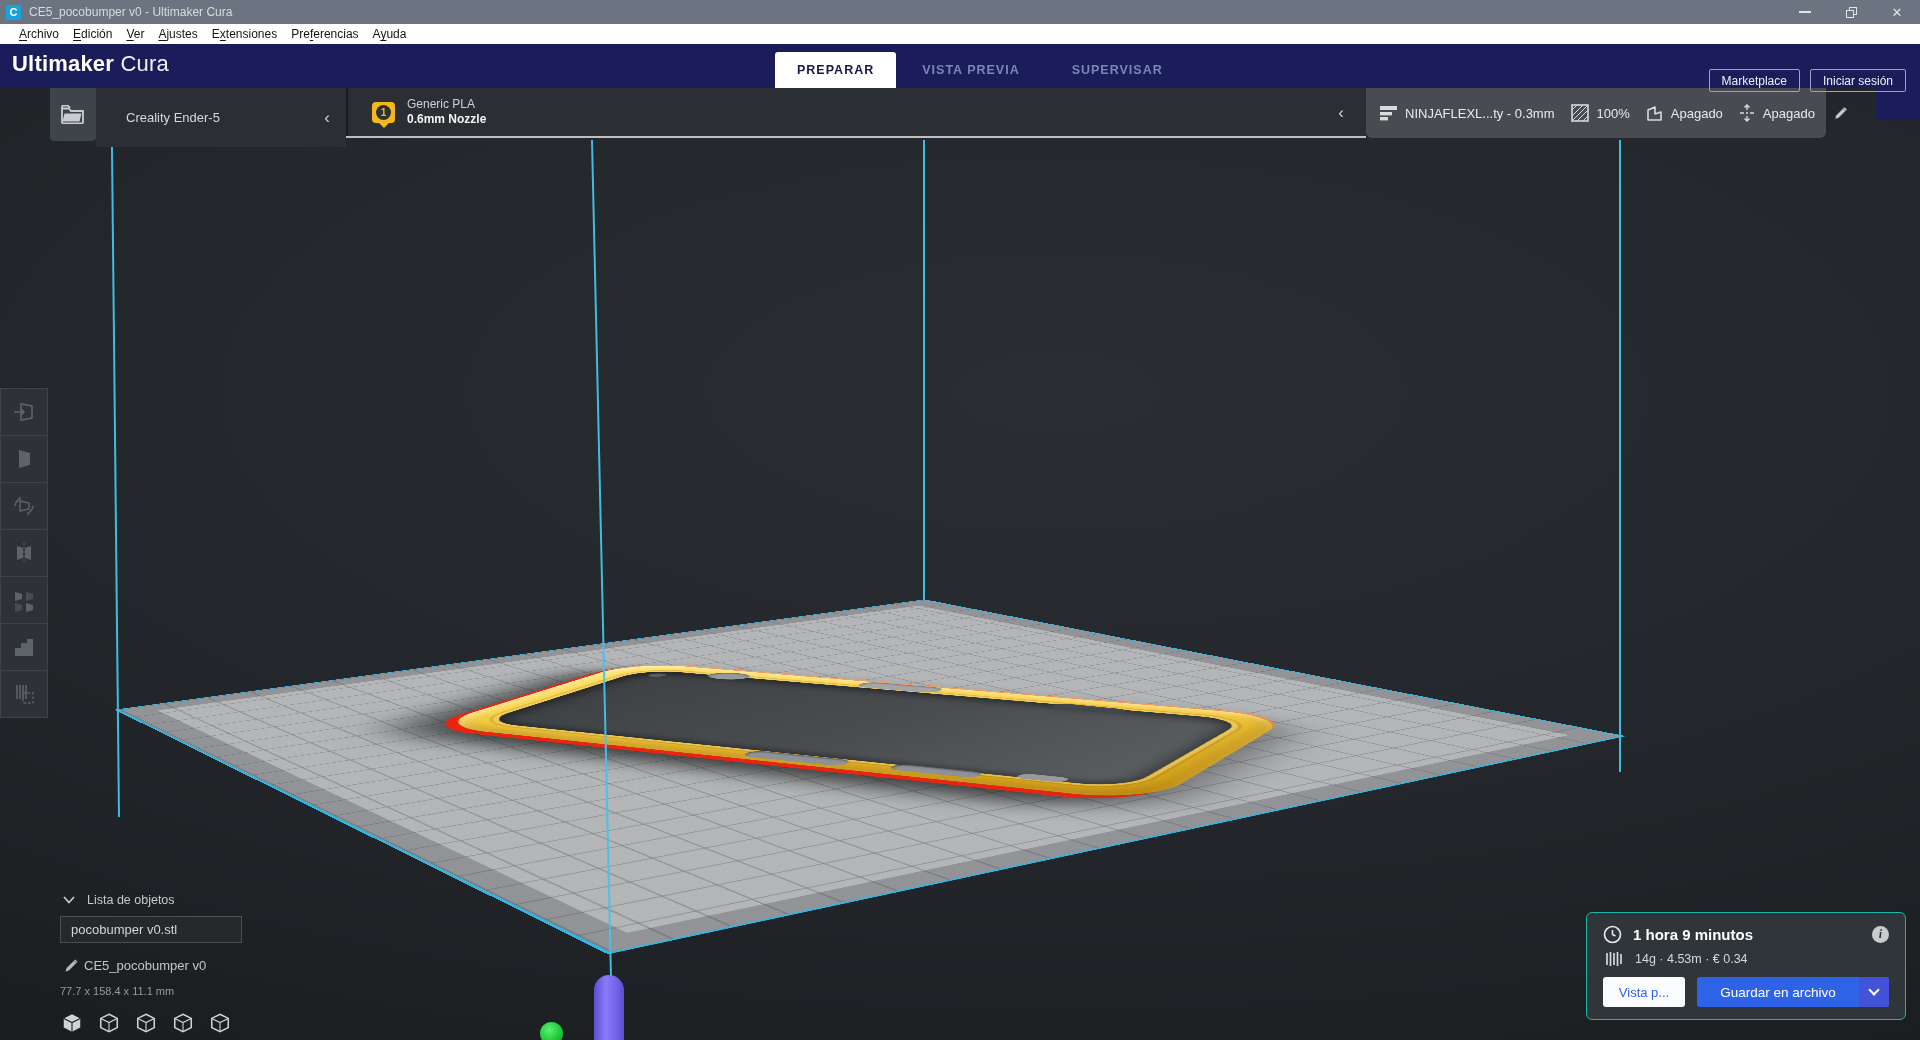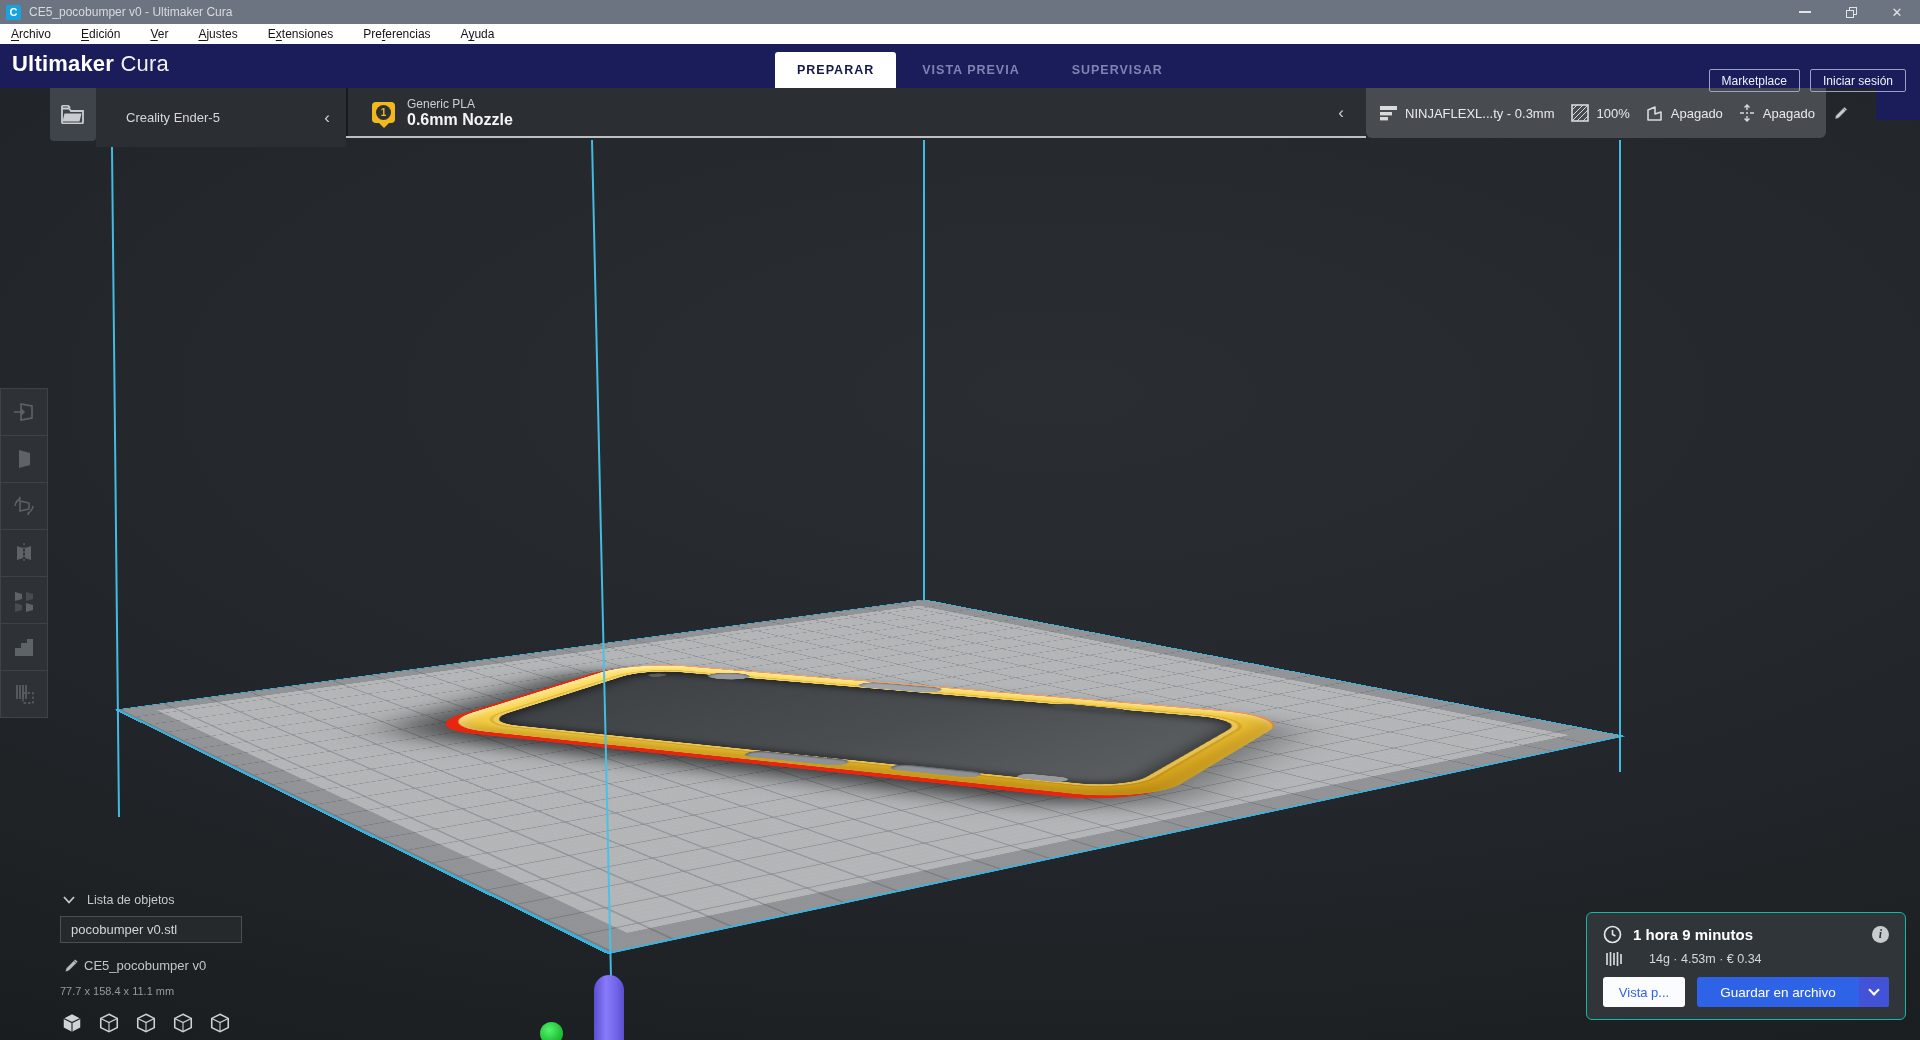--- a/index.html
+++ b/index.html
@@ -17,21 +17,21 @@
   .win-btn{width:46px;display:flex;align-items:center;justify-content:center;color:#e2e5e8;}
   .glyph-min{width:12px;height:2px;background:#e2e5e8;}
   .glyph-restore{position:relative;width:11px;height:11px;}
   .glyph-restore span{position:absolute;width:8px;height:8px;border:1.4px solid #e2e5e8;}
   .glyph-restore span:first-child{right:0;top:0;}
   .glyph-restore span:last-child{left:0;bottom:0;background:#6b7480;}
   .glyph-close{font-size:13px;line-height:1;}
 
   
   .menubar{position:absolute;top:24px;left:0;width:100%;height:20px;background:#ffffff;
-           display:flex;align-items:center;padding-left:4px;z-index:20;gap:16px;}
+           display:flex;align-items:center;padding-left:12px;z-index:20;}
   .menu-item{font-size:12px;color:#141414;padding:0 7px;cursor:default;}
   .menu-item u{text-underline-offset:2px;}
 
   
   .appheader{position:absolute;top:44px;left:0;width:100%;height:44px;background:#1a1d5a;z-index:10;}
   .header-corner{position:absolute;left:1876px;top:88px;width:44px;height:32px;background:#1a1d5a;z-index:4;}
   .brand{position:absolute;left:12px;top:7px;color:#fff;font-size:22px;letter-spacing:.2px;}
   .brand b{font-weight:800;}
   .brand span{font-weight:300;opacity:.95;}
   .tabs{position:absolute;left:775px;top:8px;height:36px;display:flex;}
@@ -105,21 +105,21 @@
   .machine-sect .chev{margin-left:auto;}
   .material-sect .chev{margin-left:auto;padding-right:22px;}
   .mat-badge{position:relative;width:23px;height:21px;background:#f1b91c;border-radius:4px;
              display:flex;align-items:center;justify-content:center;margin-right:12px;}
   .mat-badge:after{content:"";position:absolute;bottom:-5px;left:7px;border:5px solid transparent;
              border-top-color:#f1b91c;border-bottom:0;}
   .mat-badge .ring{width:15px;height:15px;border-radius:50%;background:#2e3134;color:#f1b91c;
              font-size:10px;font-weight:bold;display:flex;align-items:center;justify-content:center;}
   .mat-text{display:flex;flex-direction:column;line-height:15px;}
   .mat-name{color:#cdd0d2;font-size:12px;}
-  .mat-nozzle{color:#f3f4f5;font-size:16px;font-weight:bold;}
+  .mat-nozzle{color:#f3f4f5;font-size:12px;font-weight:bold;}
   .settings-panel{height:50px;width:460px;background:#484c51;border-radius:0 0 6px 6px;
      display:flex;align-items:center;padding:0 14px;gap:8px;color:#e8e9eb;font-size:13px;}
   .settings-panel svg{flex:none;}
   .sp-text{white-space:nowrap;}
   .lightline{position:absolute;left:96px;top:136px;width:1270px;height:2px;background:#d8d9da;z-index:5;opacity:.85;}
 
   
   .tooldock{position:absolute;left:0;top:389px;width:49px;z-index:6;display:flex;flex-direction:column;}
   .tool-btn{width:48px;height:48px;background:#2e3236;border:1px solid #3e4347;margin-top:-1px;
             display:flex;align-items:center;justify-content:center;color:#5e6367;padding:0;}
@@ -135,21 +135,21 @@
   .view-btn{width:24px;height:24px;display:flex;align-items:center;justify-content:center;}
 
   
   .summary{position:absolute;left:1586px;top:912px;width:320px;height:108px;background:#30353a;
            border:1px solid #14b8a6;border-radius:6px;z-index:6;padding:12px 16px 12px 16px;color:#fff;}
   .sum-row1{display:flex;align-items:center;gap:11px;}
   .sum-time{font-size:15px;font-weight:bold;}
   .info-dot{margin-left:auto;width:17px;height:17px;border-radius:50%;background:#c9ccce;color:#30353a;
             font-size:12px;font-weight:bold;display:flex;align-items:center;justify-content:center;
             font-family:"Liberation Serif",serif;font-style:italic;}
-  .sum-row2{display:flex;align-items:center;gap:26px;margin-top:7px;font-size:12.5px;color:#d5d7d8;padding-left:2px;}
+  .sum-row2{display:flex;align-items:center;gap:12px;margin-top:7px;font-size:12.5px;color:#d5d7d8;padding-left:2px;}
   .sum-btns{display:flex;gap:12px;margin-top:10px;border-radius:9px;}
   .btn-preview{width:82px;height:30px;background:#fbfcfd;color:#2f62e8;border-radius:3px;font-size:13px;
                display:flex;align-items:center;justify-content:center;border:none;}
   .btn-save{flex:1;height:30px;background:#2e63e7;border-radius:3px;color:#fff;display:flex;
             align-items:center;border:none;padding:0;overflow:hidden;font-size:13.5px;}
   .btn-save .lbl{flex:1;text-align:center;}
   .save-caret{width:30px;height:30px;background:#4353d8;display:flex;align-items:center;justify-content:center;}
   .caret-down{width:8px;height:8px;border-right:2px solid #fff;border-bottom:2px solid #fff;
               transform:rotate(45deg);margin-top:-4px;}
 </style>

